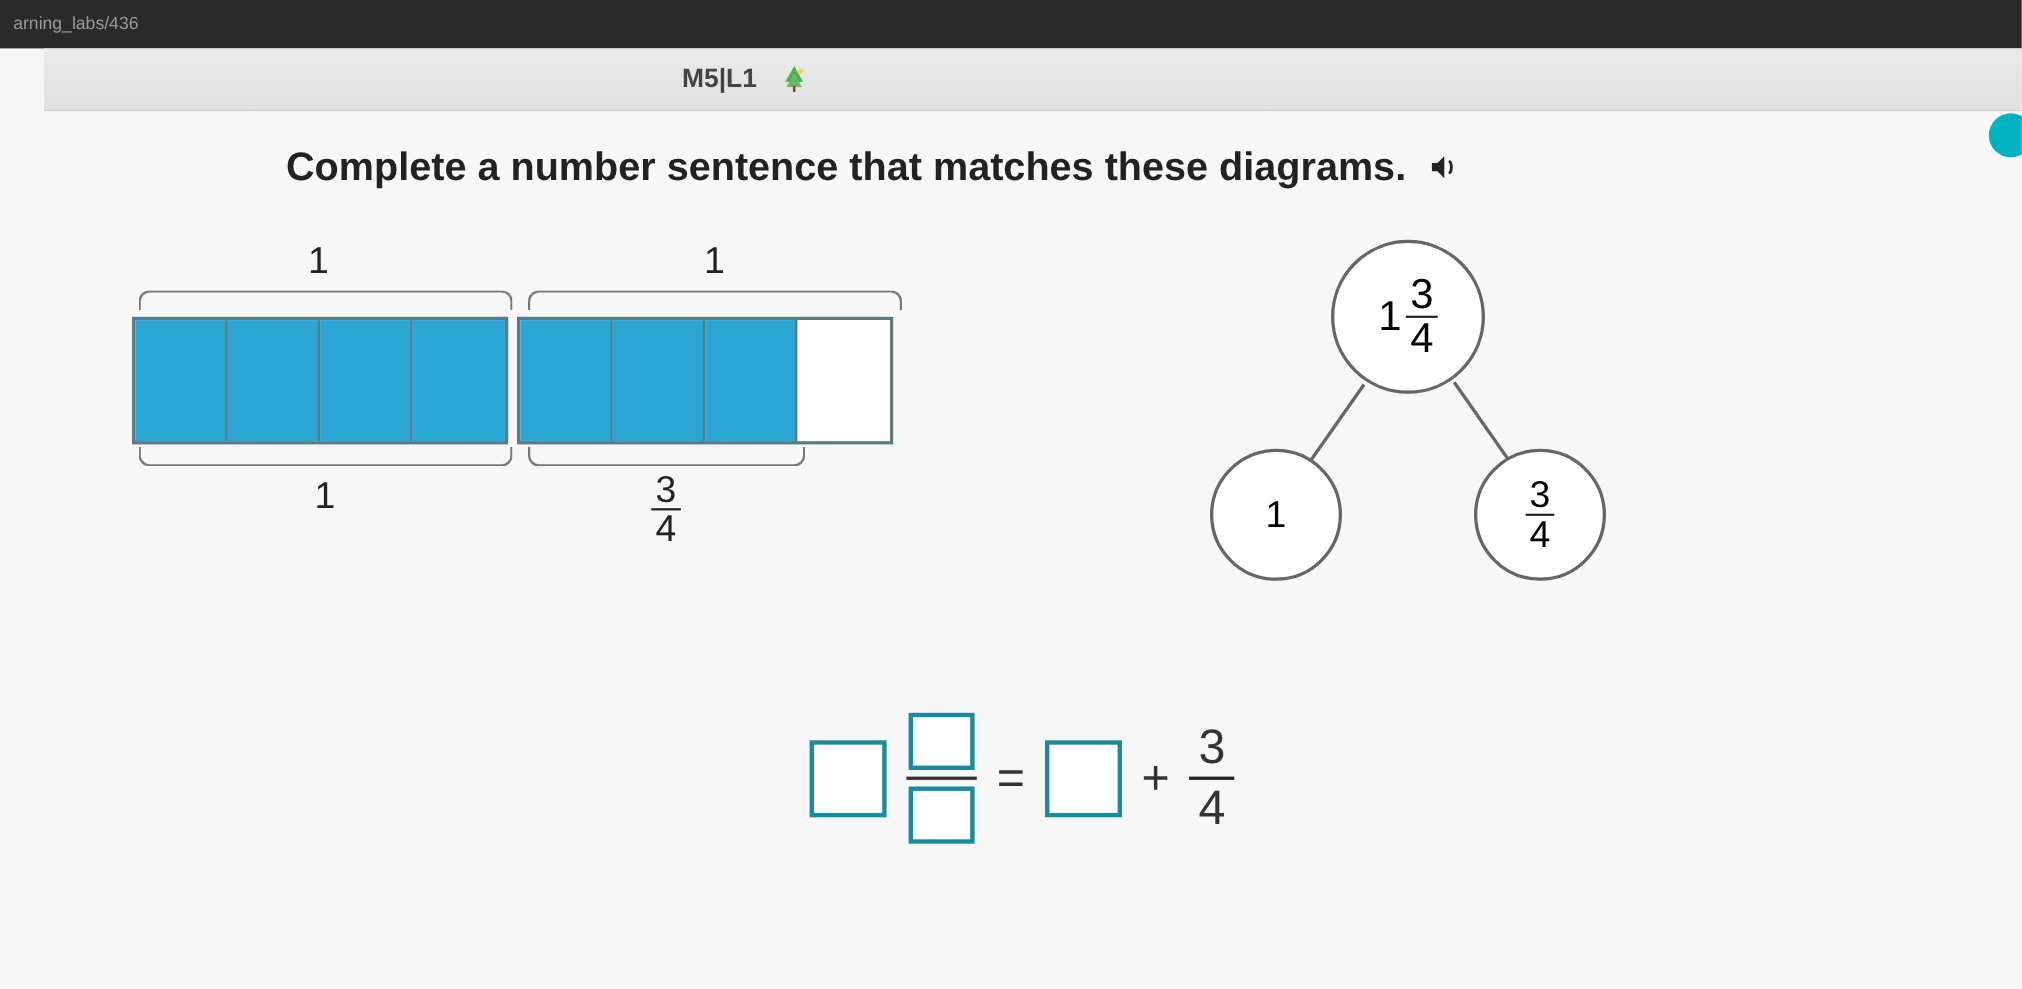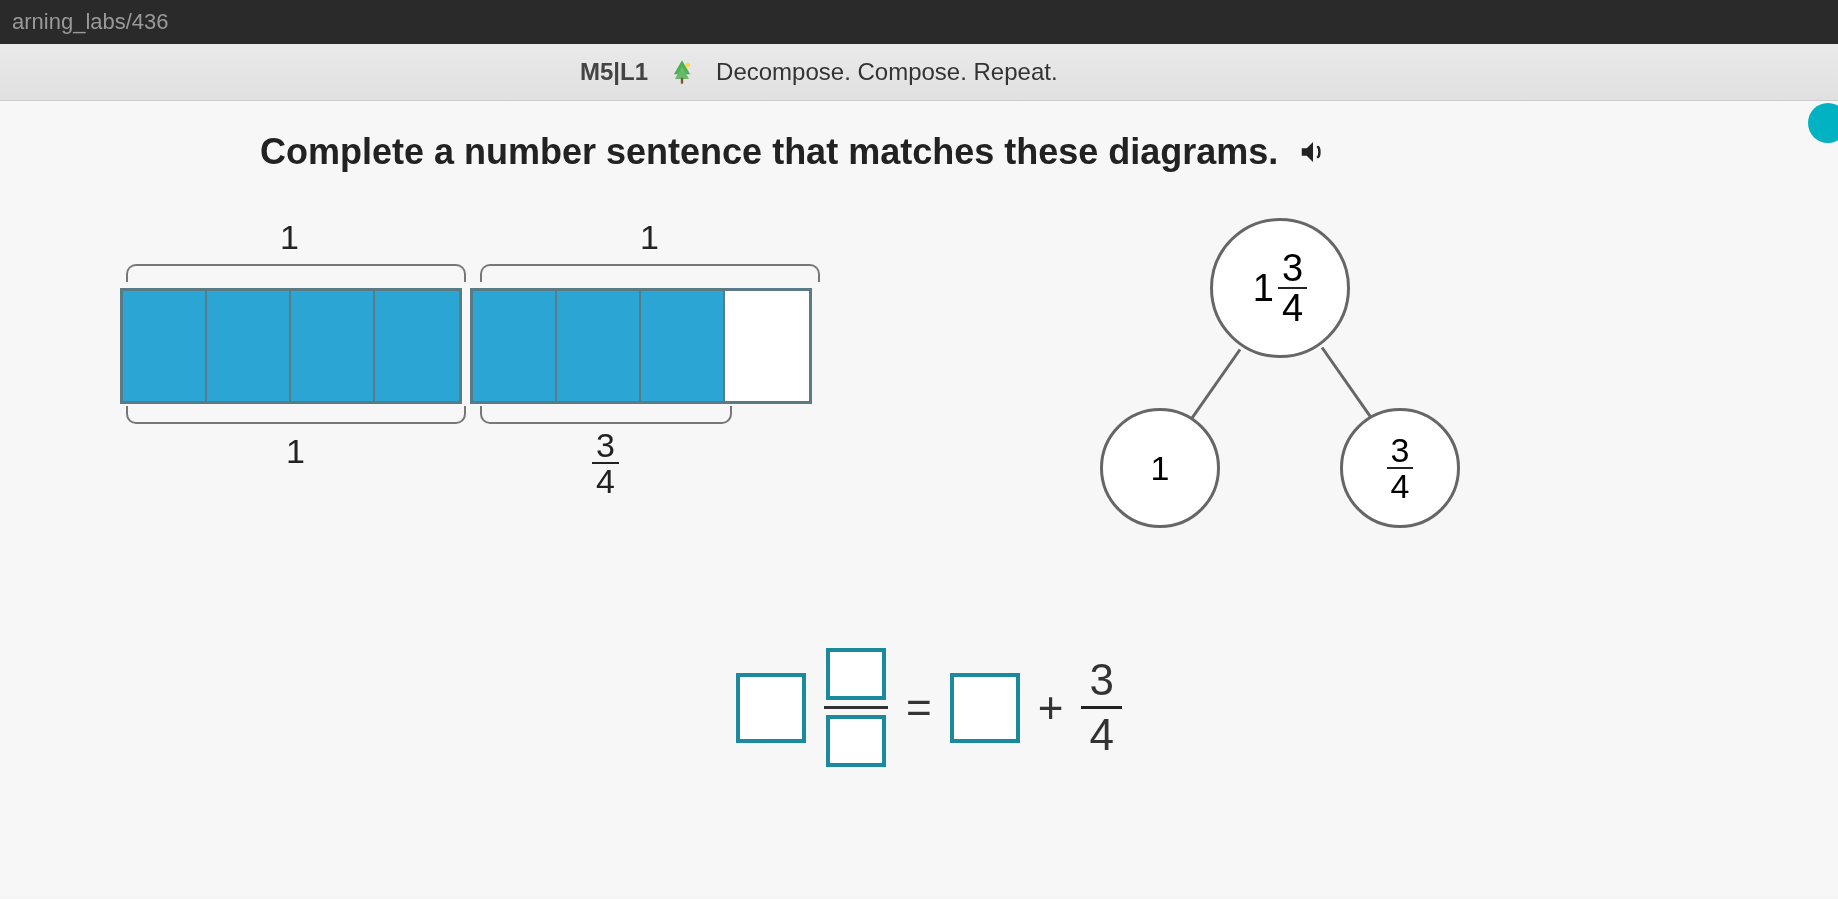--- a/index.html
+++ b/index.html
@@ -7,35 +7,36 @@
     font-family: "Segoe UI", Arial, sans-serif;
     background: #f5f5f5;
     width: 1838px;
     height: 899px;
     overflow: hidden;
   }
   .browser-bar {
     background: #2a2a2a;
     color: #999;
     padding: 8px 12px;
-    font-size: 22px;
+    font-size: 16px;
     height: 44px;
     display: flex;
     align-items: center;
     text-align: right;
   }
   .top-bar {
     display: flex;
     align-items: center;
     gap: 20px;
     padding: 14px 0 14px 580px;
     background: linear-gradient(#eaeaea, #e0e0e0);
     border-bottom: 1px solid #ccc;
     font-size: 24px;
     color: #333;
+    margin-left: 40px;
   }
   .top-bar .module { font-weight: 600; color:#444; }
   .top-bar .tree-icon { width: 28px; height: 28px; }
   .content {
     padding: 30px 60px 40px 80px;
     background: #f7f7f7;
     height: calc(100% - 44px - 60px);
     position: relative;
   }
   .prompt-row {
@@ -105,21 +106,20 @@
 </div>
 
 <div class="top-bar">
   <span class="module">M5|L1</span>
   <svg class="tree-icon" viewBox="0 0 24 24">
     <polygon points="12,2 5,14 19,14" fill="#4caf50"></polygon>
     <polygon points="12,7 6,18 18,18" fill="#66bb6a"></polygon>
     <rect x="11" y="17" width="2" height="5" fill="#7a5230"></rect>
     <circle cx="17" cy="6" r="2" fill="#ffd54f"></circle>
   </svg>
-  <span>Decompose. Compose. Repeat.</span>
 </div>
 
 <div class="content">
   <div class="corner-pill"></div>
 
   <div class="prompt-row">
     <div class="prompt">Complete a number sentence that matches these diagrams.</div>
     <svg class="speaker-icon" viewBox="0 0 24 24" fill="#222">
       <path d="M3 9v6h4l5 5V4L7 9H3z"></path>
       <path d="M16 8c1.5 1 1.5 7 0 8" stroke="#222" stroke-width="2" fill="none" stroke-linecap="round"></path>

